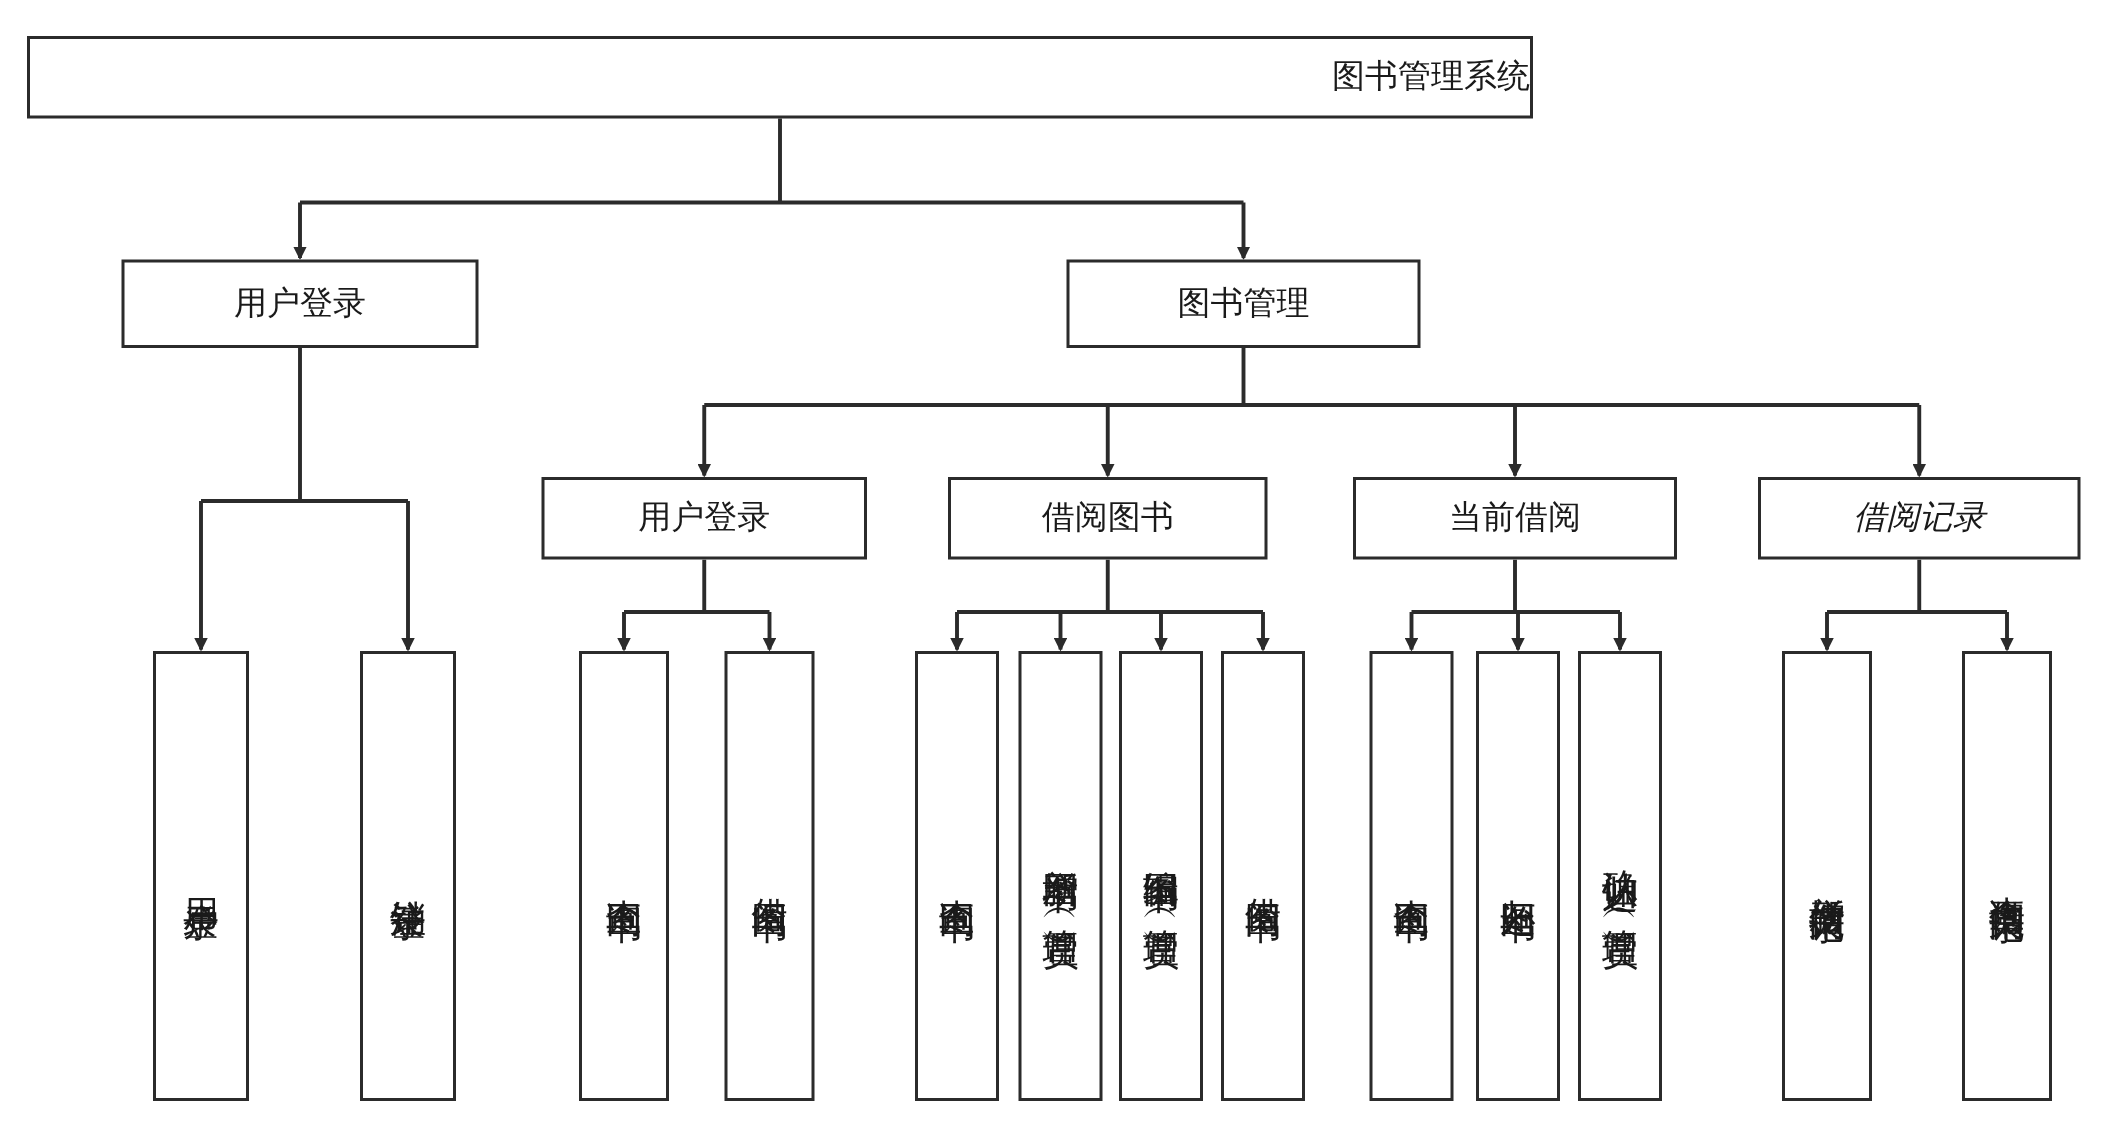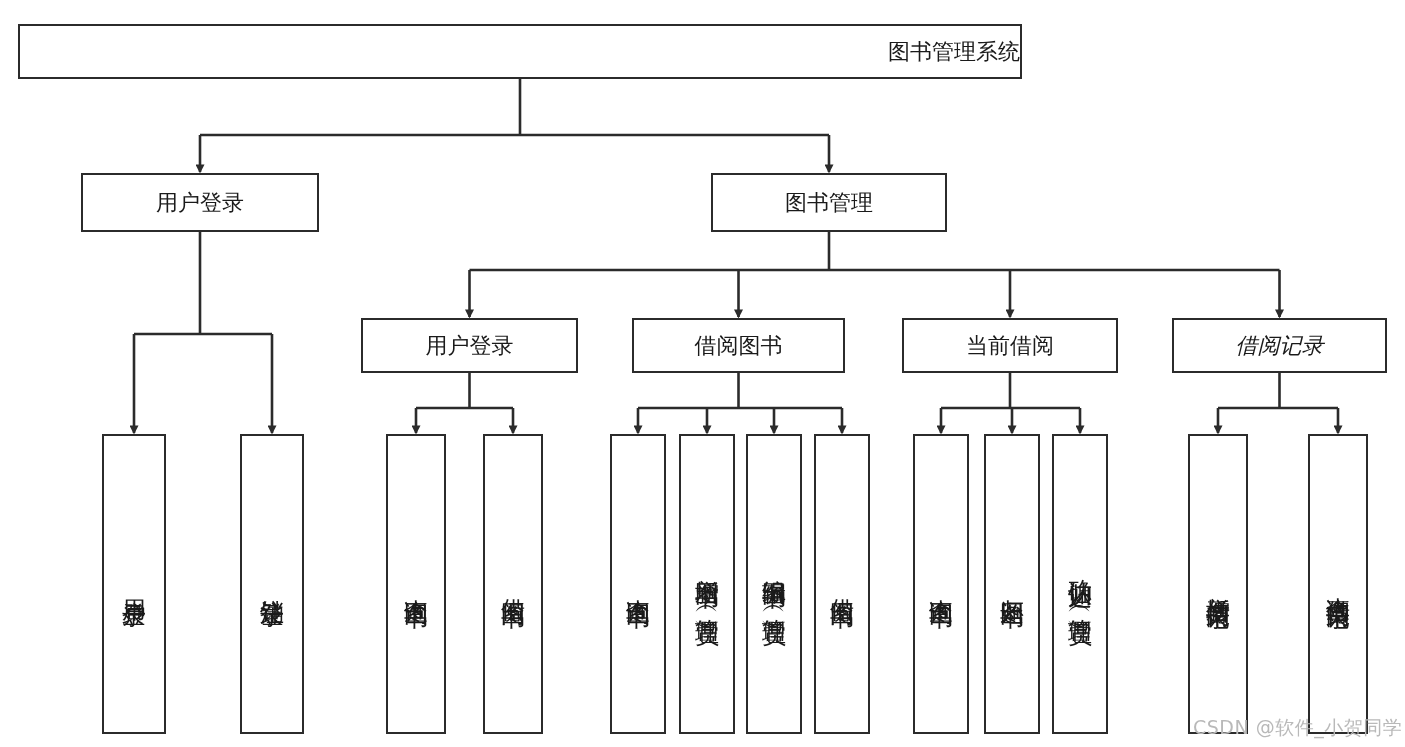--- a/index.html
+++ b/index.html
@@ -167,14 +167,13 @@
       <div class="node vert" style="left: 1052px; top: 434px; width: 56px; height: 300px; border-color: rgb(43, 43, 43);">
         <span class="node-label" style="color: rgb(26, 26, 26);">确认归还 （管理员）</span>
       </div>
       <div class="node vert" style="left: 1188px; top: 434px; width: 60px; height: 300px; border-color: rgb(43, 43, 43);">
         <span class="node-label" style="color: rgb(26, 26, 26);">新增借阅记录</span>
       </div>
       <div class="node vert" style="left: 1308px; top: 434px; width: 60px; height: 300px; border-color: rgb(43, 43, 43);">
         <span class="node-label" style="color: rgb(26, 26, 26);">查询借阅记录</span>
       </div>
     </div>
-  <div class="watermark" style="left: 1193px; top: 715px; color: rgb(185, 185, 185);">CSDN @软件_小贺同学</div>
 </div>
 
 </body></html>

